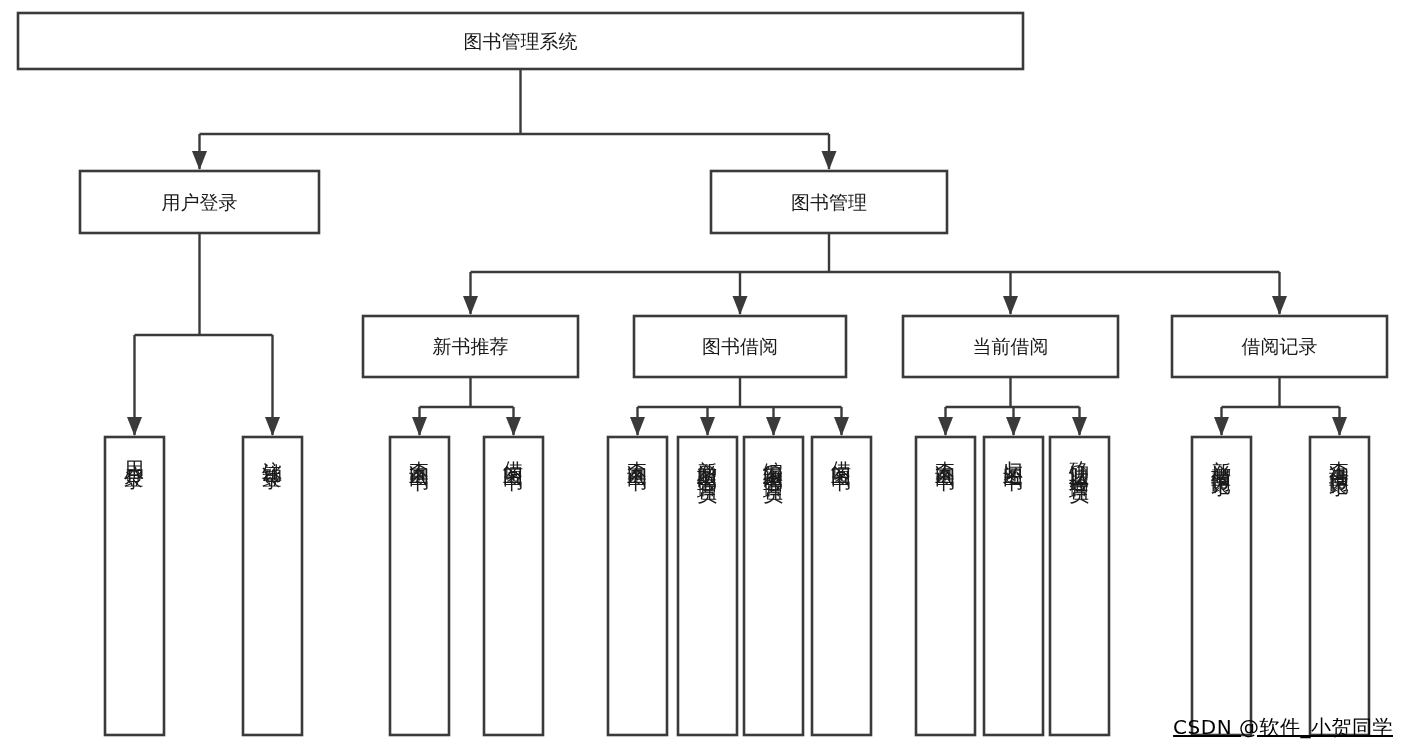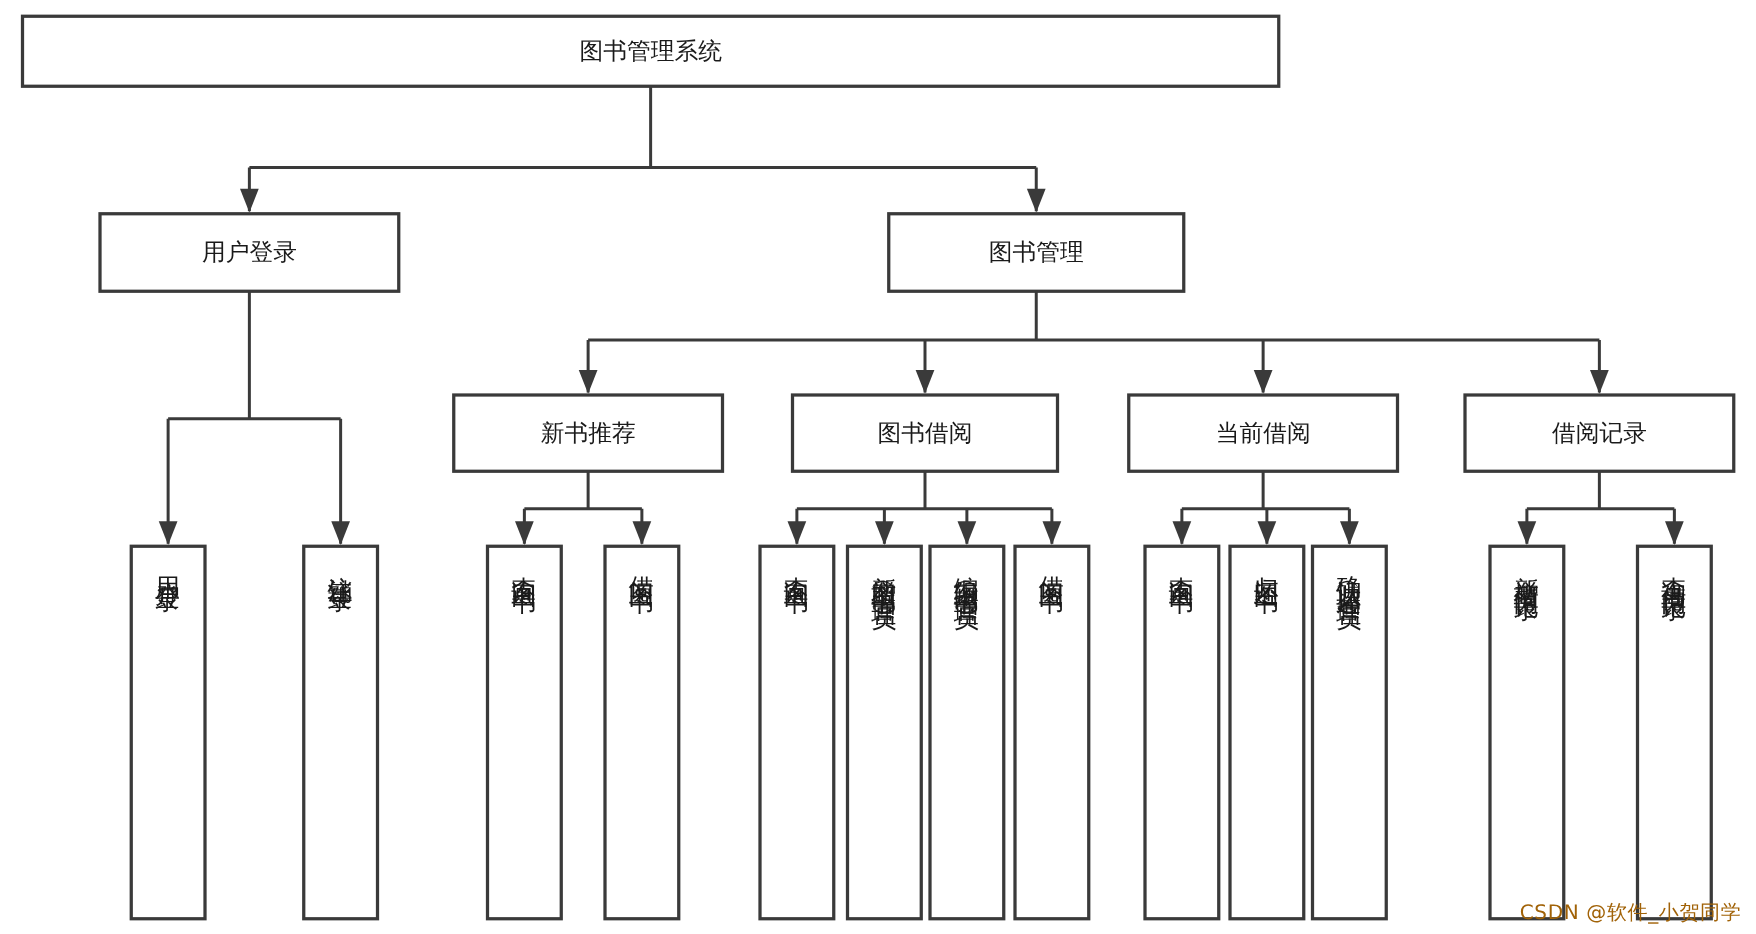--- a/index.html
+++ b/index.html
@@ -70,25 +70,26 @@
     color: #1a1a1a;
     letter-spacing: 3.5px;
     white-space: nowrap;
     text-align: left;
   }
   .watermark {
     position: absolute;
     right: 12px;
     bottom: 6px;
     font-family: "DejaVu Sans", "Liberation Sans", sans-serif;
-    font-size: 16px;
-    color: #a16207;
+    font-size: 20px;
+    color: #000000;
     letter-spacing: 0.5px;
     white-space: nowrap;
     user-select: none;
+    text-decoration: underline;
   }
 </style>
 </head>
 <body>
 
 <div id="diagram-root">
 
   <svg id="chart-svg" viewBox="0 0 1405 747">
     <g id="connectors-layer">
         <line x1="520.5" y1="69" x2="520.5" y2="134" class="connector-line"></line>

